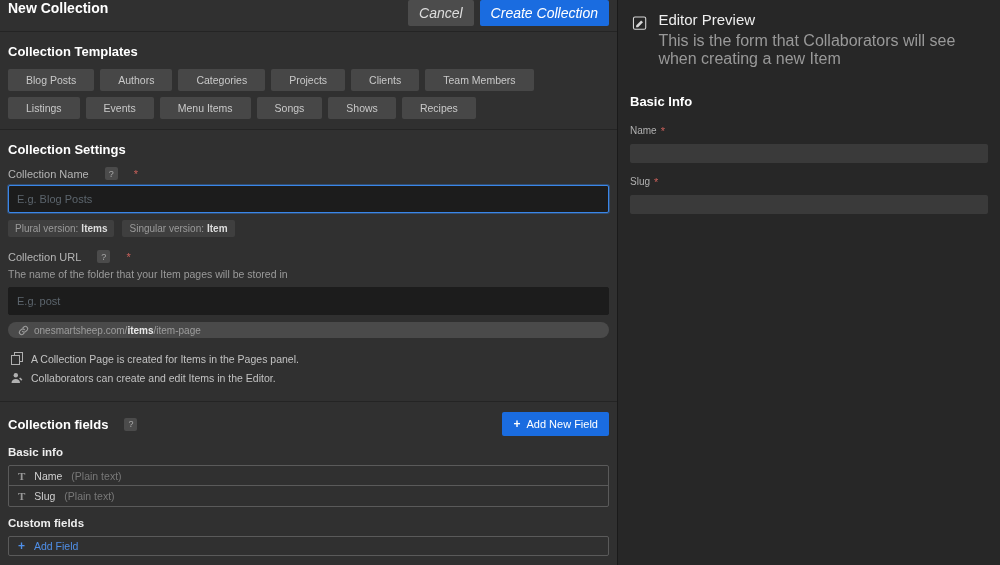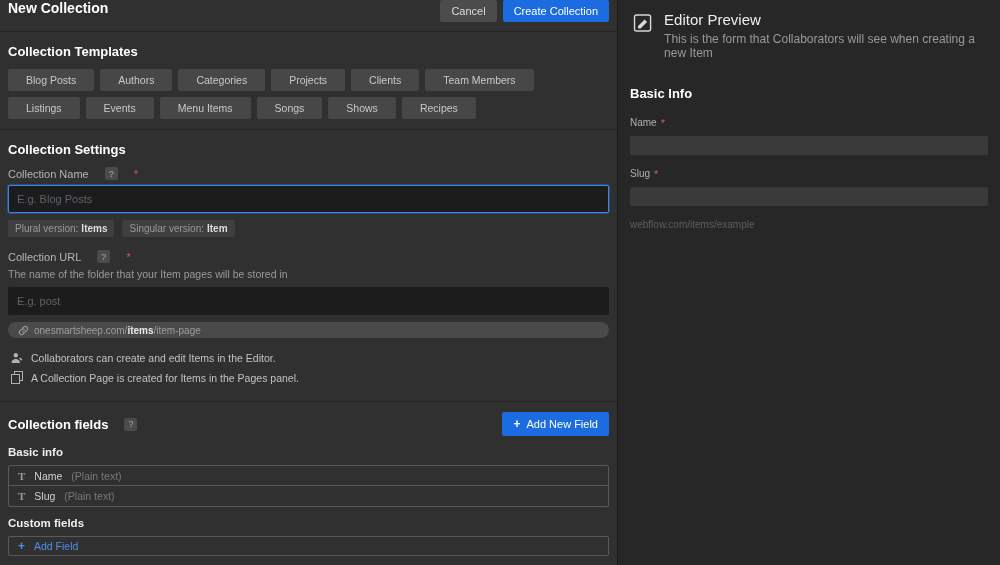--- a/index.html
+++ b/index.html
@@ -4,21 +4,21 @@
 <style>
   * { margin:0; padding:0; box-sizing:border-box; }
   html,body { width:1000px; height:565px; }
   body { font-family:"Liberation Sans", sans-serif; background:#272727; overflow:hidden; }
   .app { display:flex; width:1000px; height:565px; }
 
   
   .left { width:618px; background:#303030; border-right:1px solid #1a1a1a; overflow:hidden; }
   .hdr { height:32px; display:flex; align-items:flex-start; padding:0 8px; border-bottom:1px solid #242424; }
   .hdr-title { color:#ffffff; font-size:14px; font-weight:bold; flex:1; }
-  .btn { font-size:11px; border:none; border-radius:2px; padding:5px 11px; cursor:pointer; font-family:inherit; }
+  .btn { font-size:14px; border:none; border-radius:2px; padding:5px 11px; cursor:pointer; font-family:inherit;font-style:italic; }
   .btn-cancel { background:#4c4c4c; color:#dddddd; margin-right:6px; }
   .btn-primary { background:#1a6ce0; color:#ffffff; }
 
   .section { padding:8px 8px 10px 8px; border-bottom:1px solid #242424; }
   .section:last-child { border-bottom:none; }
   .sec-heading { color:#ffffff; font-size:13px; font-weight:bold; margin:4px 0 10px 0; }
 
   .chips { display:flex; flex-wrap:wrap; gap:6px; }
   .chip { background:#474747; color:#c9c9c9; font-size:10.5px; padding:5px 18px; border-radius:2px; cursor:pointer; }
 
@@ -61,21 +61,21 @@
 
   .limit-row { margin-top:9px; background:#2a2a2a; border:1px solid #232323; display:flex; align-items:center; gap:8px; padding:5px 8px; font-size:10.5px; color:#d0d0d0; border-radius:2px; }
   .limit-row .arrow { color:#a8a8a8; font-size:11px; }
   .link { color:#4f8fe8; text-decoration:none; cursor:pointer; margin:0 3px; }
 
   
   .right { flex:1; background:#272727; padding:10px 12px; }
   .preview-hdr { display:flex; gap:10px; align-items:flex-start; padding-bottom:14px; }
   .preview-titles { padding-top:1px; }
   .preview-title { color:#eeeeee; font-size:15px; }
-  .preview-subtitle { color:#999999; font-size:12px; margin-top:4px; }
+  .preview-subtitle { color:#999999; font-size:16px; margin-top:4px; }
   .p-section { color:#ffffff; font-size:13px; font-weight:bold; margin:12px 0 16px 0; }
   .p-label { font-size:10px; color:#b0b0b0; margin-bottom:7px; display:flex; gap:4px; }
   .p-input { width:100%; height:19px; background:#3a3a3a; border-radius:2px; margin-bottom:13px; }
   .p-hint { font-size:10px; color:#5d5d5d; margin-top:2px; }
 </style>
 </head>
 <body>
 
 <div class="app">
 
@@ -132,33 +132,33 @@
           <svg width="11" height="11" viewBox="0 0 24 24" fill="none" stroke="#9d9d9d" stroke-width="2.4" stroke-linecap="round">
             <path d="M10 14a5 5 0 0 0 7 0l3-3a5 5 0 0 0-7-7l-2 2"></path>
             <path d="M14 10a5 5 0 0 0-7 0l-3 3a5 5 0 0 0 7 7l2-2"></path>
           </svg>
           <span><span>onesmartsheep.com/</span><b>items</b><span>/item-page</span></span>
         </div>
       </div>
 
       <div class="notes">
         <div class="note">
+          <svg width="12" height="13" viewBox="0 0 12 13">
+            <rect x="3.5" y="0.5" width="8" height="9" fill="none" stroke="#b0b0b0"></rect>
+            <rect x="0.5" y="3.5" width="8" height="9" fill="#303030" stroke="#b0b0b0"></rect>
+          </svg>
+          <span>A Collection Page is created for Items in the Pages panel.</span>
+        </div>
+        <div class="note">
           <svg width="12" height="12" viewBox="0 0 12 12" fill="#b0b0b0">
             <circle cx="4.8" cy="3.2" r="2.2"></circle>
             <path d="M0.5 11c0-2.6 2-4.1 4.3-4.1S9 8.4 9 11z"></path>
             <path d="M9.2 5.4l2.2 2.2-1.1 1.1-2.2-2.2z" fill="#b0b0b0"></path>
           </svg>
           <span>Collaborators can create and edit Items in the Editor.</span>
-        </div>
-        <div class="note">
-          <svg width="12" height="13" viewBox="0 0 12 13">
-            <rect x="3.5" y="0.5" width="8" height="9" fill="none" stroke="#b0b0b0"></rect>
-            <rect x="0.5" y="3.5" width="8" height="9" fill="#303030" stroke="#b0b0b0"></rect>
-          </svg>
-          <span>A Collection Page is created for Items in the Pages panel.</span>
         </div>
       </div>
     </div>
 
     <div class="section">
       <div class="fields-header">
         <div class="fields-title-wrap">
           <span class="sec-heading" style="margin:0;">Collection fields</span>
           <span class="help-badge">?</span>
         </div>
@@ -217,16 +217,15 @@
       <span class="req">*</span>
     </div>
     <div class="p-input"></div>
 
     <div class="p-label">
       <span>Slug</span>
       <span class="req">*</span>
     </div>
     <div class="p-input"></div>
 
-    <div class="p-hint">webflow.com/items/example</div>
 
   </div>
 </div>
 
 </body></html>

